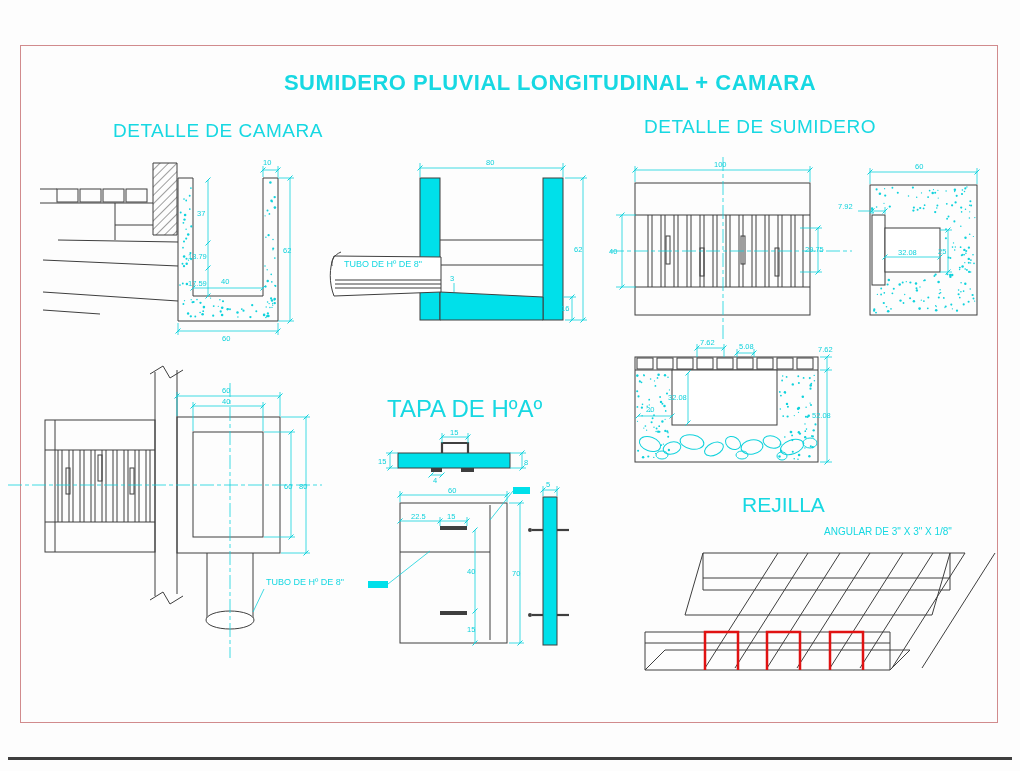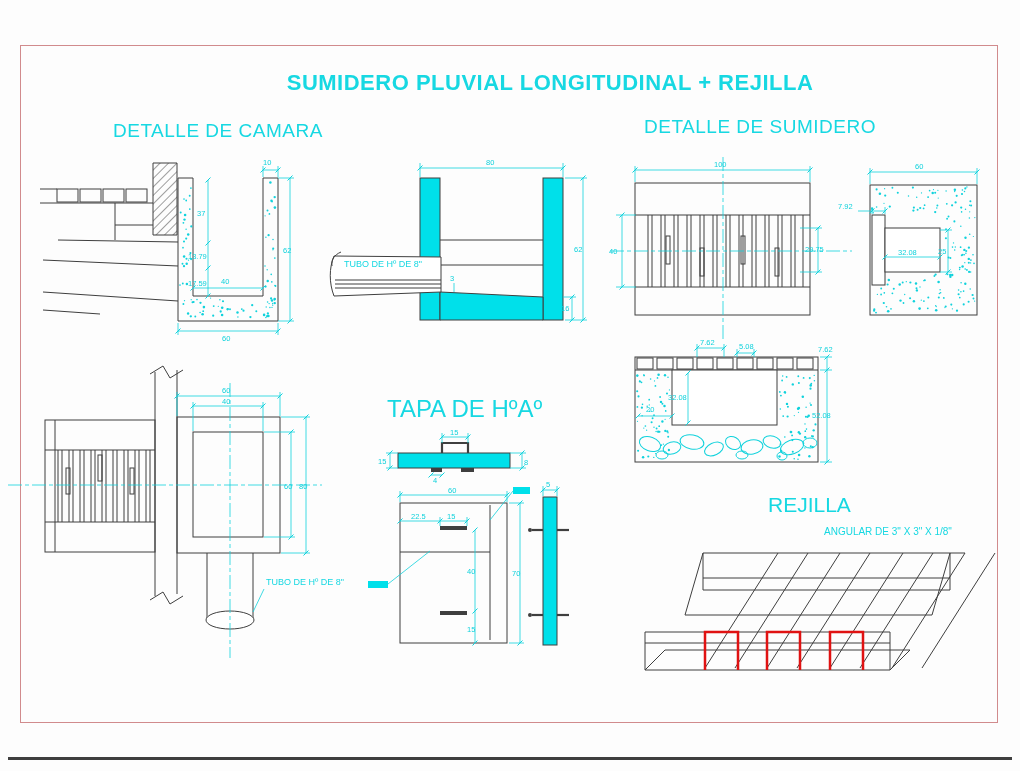--- a/index.html
+++ b/index.html
@@ -828,23 +828,23 @@
         <line x1="517.5" y1="645.5" x2="522.5" y2="640.5" stroke="#10d2dc" stroke-width="1"></line>
         <line x1="540.5" y1="492.5" x2="545.5" y2="487.5" stroke="#10d2dc" stroke-width="1"></line>
         <line x1="554.5" y1="492.5" x2="559.5" y2="487.5" stroke="#10d2dc" stroke-width="1"></line>
         <line x1="519.5" y1="455.5" x2="524.5" y2="450.5" stroke="#10d2dc" stroke-width="1"></line>
         <line x1="519.5" y1="470.5" x2="524.5" y2="465.5" stroke="#10d2dc" stroke-width="1"></line>
         <line x1="428.5" y1="477.5" x2="433.5" y2="472.5" stroke="#10d2dc" stroke-width="1"></line>
         <line x1="439.5" y1="477.5" x2="444.5" y2="472.5" stroke="#10d2dc" stroke-width="1"></line>
       </g>
   </svg>
 
-  <div class="lbl title">SUMIDERO PLUVIAL LONGITUDINAL + REJILLA</div>
+  <div class="lbl title">SUMIDERO PLUVIAL LONGITUDINAL + CAMARA</div>
   <div class="lbl h2" style="left:644px;top:117px">DETALLE DE SUMIDERO</div>
   <div class="lbl h2" style="left:113px;top:121px">DETALLE DE CAMARA</div>
   <div class="lbl h2b" style="left:387px;top:397px">TAPA DE HºAº</div>
-  <div class="lbl h2c" style="left:768px;top:494px">REJILLA</div>
+  <div class="lbl h2c" style="left:742px;top:494px">REJILLA</div>
   <div class="lbl small" style="left:824px;top:527px">ANGULAR DE 3" X 3" X 1/8"</div>
   <div class="lbl tiny" style="left:344px;top:260px">TUBO DE Hº DE 8"</div>
   <div class="lbl tiny" style="left:266px;top:578px">TUBO DE Hº DE 8"</div>
 
   <div class="baseline"></div>
 </div>
 
 </body></html>

